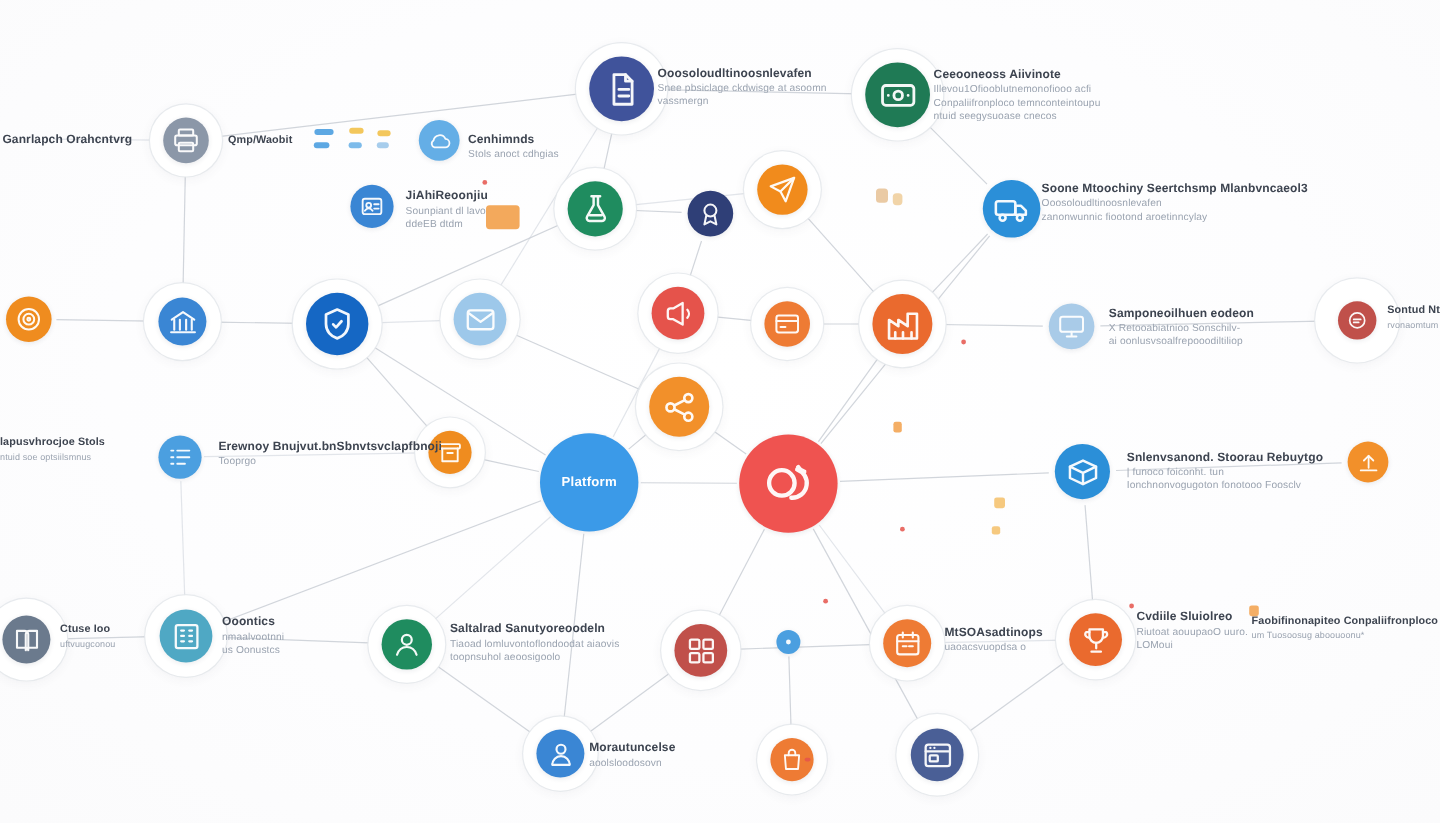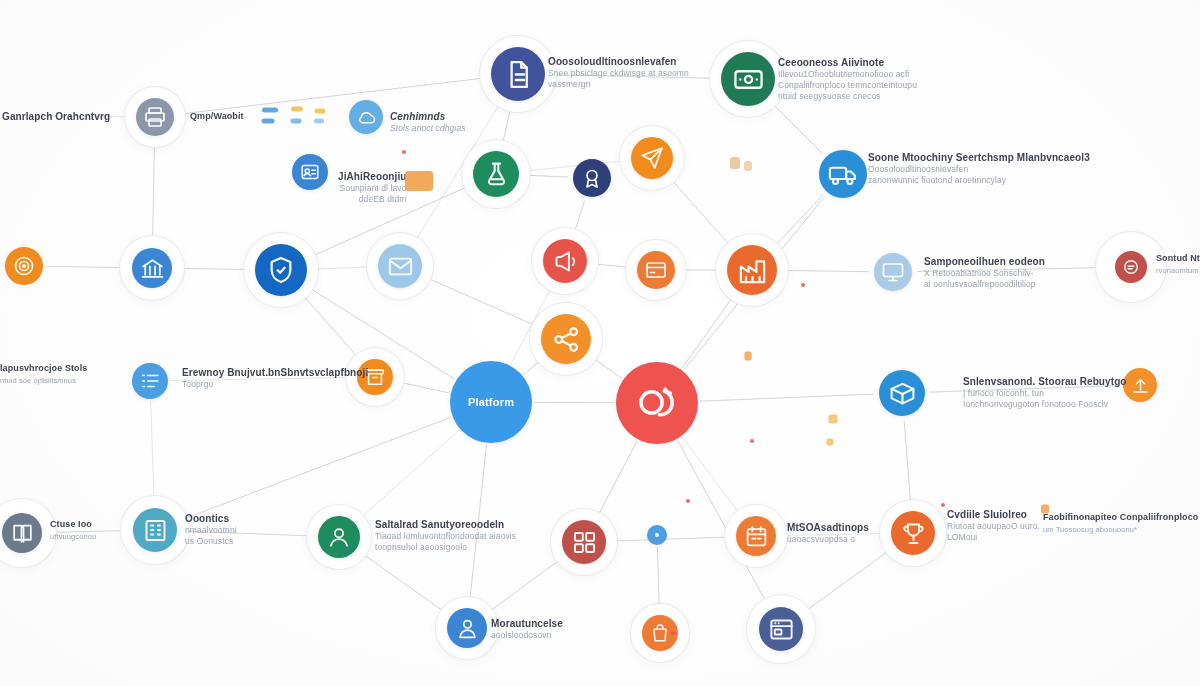--- a/index.html
+++ b/index.html
@@ -552,25 +552,25 @@
         </div>
       </div>
     </div>
   <div id="labels">
       <div class="label sm" style="left: 2px; top: 110px;">
         <div class="title">Ganrlapch Orahcntvrg</div>
       </div>
       <div class="label xs" style="left: 190px; top: 110px;">
         <div class="title">Qmp/Waobit</div>
       </div>
-      <div class="label sm" style="left: 390px; top: 110px; font-style: italic;">
+      <div class="label sm" style="left: 390px; top: 110px;">
         <div class="title">Cenhimnds</div>
         <div class="sub">Stols anoct cdhgias</div>
       </div>
-      <div class="label sm" style="left: 338px; top: 170px; text-align: right;">
+      <div class="label sm" style="left: 338px; top: 157px;">
         <div class="title">JiAhiReoonjiu</div>
         <div class="sub">Sounpiant dl lavo</div>
         <div class="sub">ddeEB dtdm</div>
       </div>
       <div class="label sm" style="left: 548px; top: 55px;">
         <div class="title">Ooosoloudltinoosnlevafen</div>
         <div class="sub">Snee pbsiclage  ckdwisge at asoomn</div>
         <div class="sub">vassmergn</div>
       </div>
       <div class="label sm" style="left: 778px; top: 56px;">
@@ -594,21 +594,21 @@
       </div>
       <div class="label sm" style="left: 924px; top: 255px;">
         <div class="title">Samponeoilhuen  eodeon</div>
         <div class="sub">X Retooabiatnioo Sonschilv-</div>
         <div class="sub">ai oonlusvsoalfrepooodiltiliop</div>
       </div>
       <div class="label xs" style="left: 1156px; top: 252px;">
         <div class="title">Sontud Ntelod</div>
         <div class="sub">rvonaomtum</div>
       </div>
-      <div class="label sm" style="left: 939px; top: 375px; margin-left: 24px;">
+      <div class="label sm" style="left: 939px; top: 375px;">
         <div class="title">Snlenvsanond. Stoorau Rebuytgo</div>
         <div class="sub">|  funoco foiconht.  tun</div>
         <div class="sub">Ionchnonvogugoton fonotooo Foosclv</div>
       </div>
       <div class="label xs" style="left: 50px; top: 518px;">
         <div class="title">Ctuse Ioo</div>
         <div class="sub">uftvuugconou</div>
       </div>
       <div class="label sm" style="left: 185px; top: 512px;">
         <div class="title">Ooontics</div>

